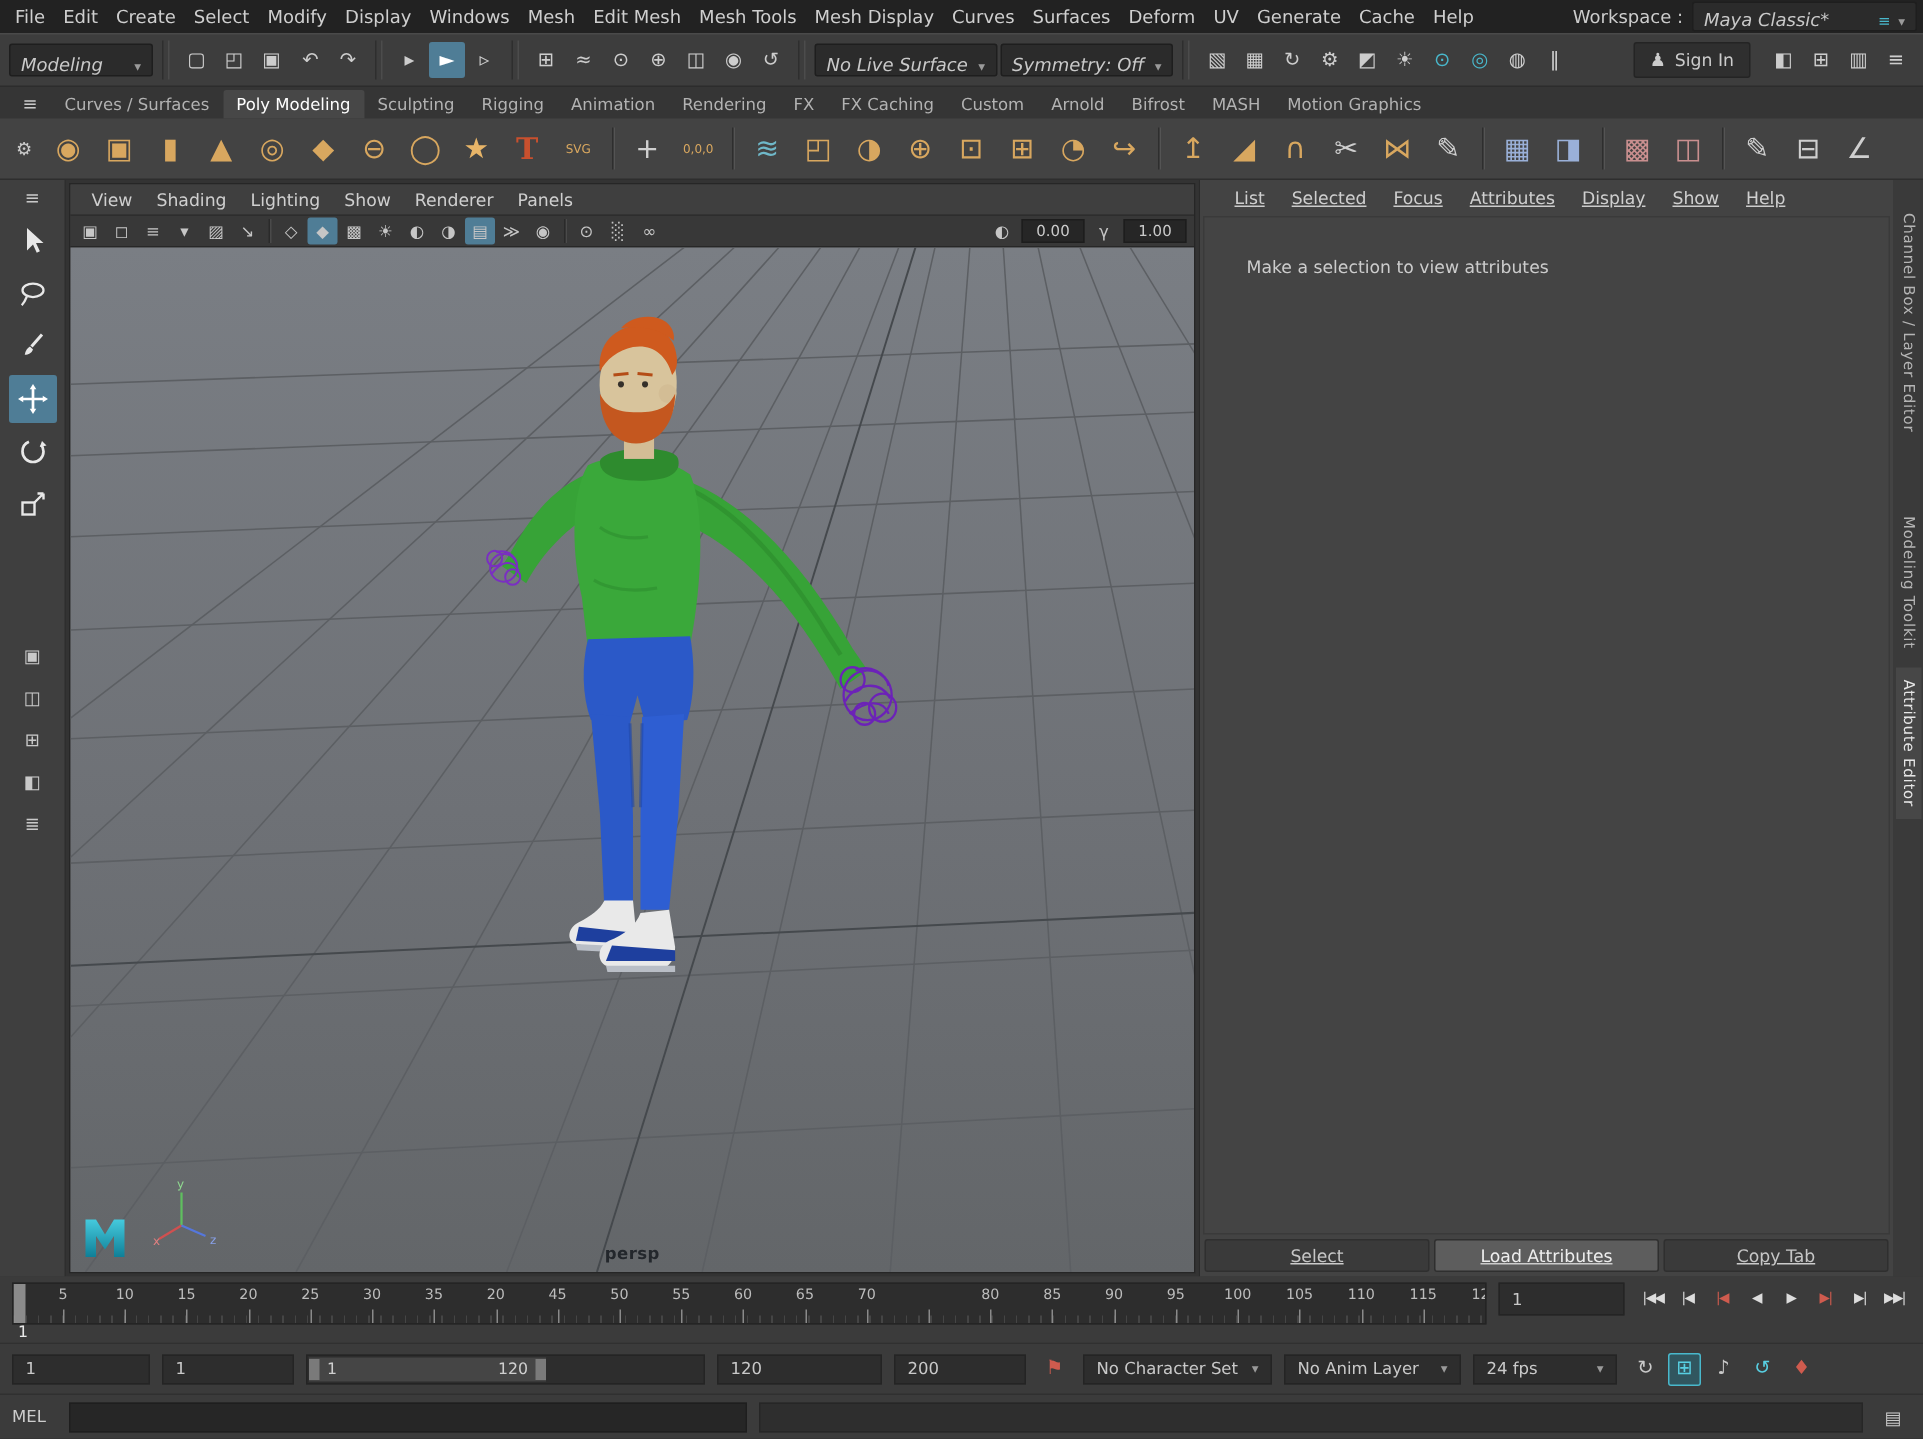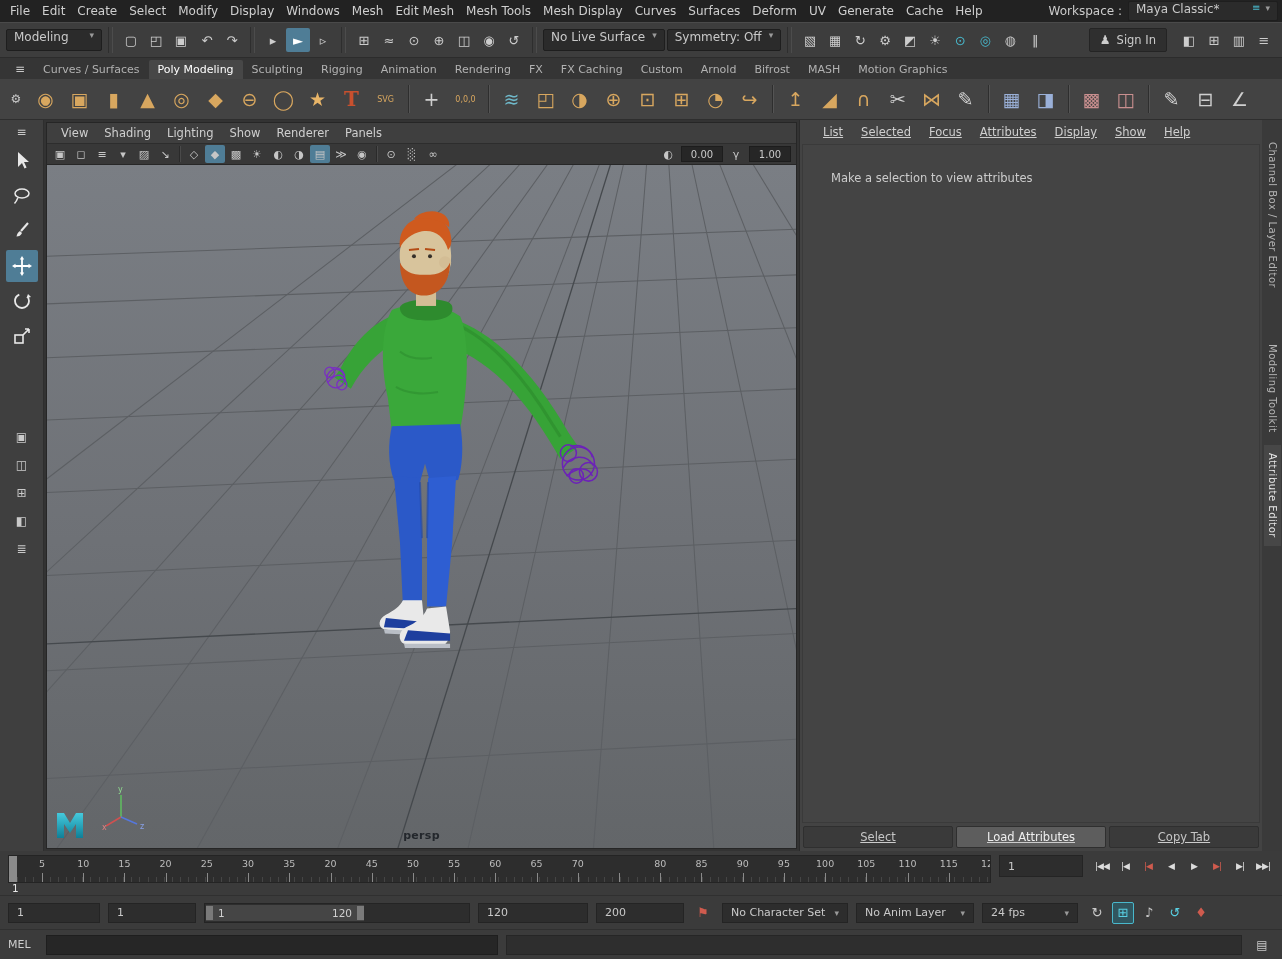--- a/index.html
+++ b/index.html
@@ -10,21 +10,21 @@
     font-family:"DejaVu Sans","Liberation Sans",sans-serif; font-size:12px;
   }
   #app { display:flex; flex-direction:column; width:100%; height:100%; }
 
   
   #menubar { height:22px; background:#222; display:flex; align-items:center; padding:0 4px; flex:0 0 auto; }
   #menu-items { display:flex; align-items:center; }
   .menu-item { padding:0 6px; line-height:22px; color:#cfcfcf; white-space:nowrap; font-size:12px; }
   #workspace { margin-left:auto; display:flex; align-items:center; gap:6px; }
   .dd { background:#2b2b2b; border:1px solid #1e1e1e; border-radius:2px; height:20px;
-        display:flex; align-items:flex-start; gap:7px; padding:0 7px; color:#c9c9c9; white-space:nowrap; }
+        display:flex; align-items:flex-end; gap:7px; padding:0 7px; color:#c9c9c9; white-space:nowrap;font-style:italic; }
   .chev { font-size:9px; color:#9a9a9a; }
   .teal-glyph { color:#49b8cc; font-size:10px; }
 
   
   #toolbar { height:36px; background:#3d3d3d; border-top:1px solid #4a4a4a; border-bottom:1px solid #2c2c2c;
              display:flex; align-items:center; padding:0 6px; gap:2px; flex:0 0 auto; }
   #toolbar .dd { height:22px; }
   .icon-group { display:flex; align-items:center; gap:1px; }
   .icon { width:24px; height:24px; border-radius:2px; display:flex; align-items:center; justify-content:center;
           font-size:13px; color:#cdcdcd; }

